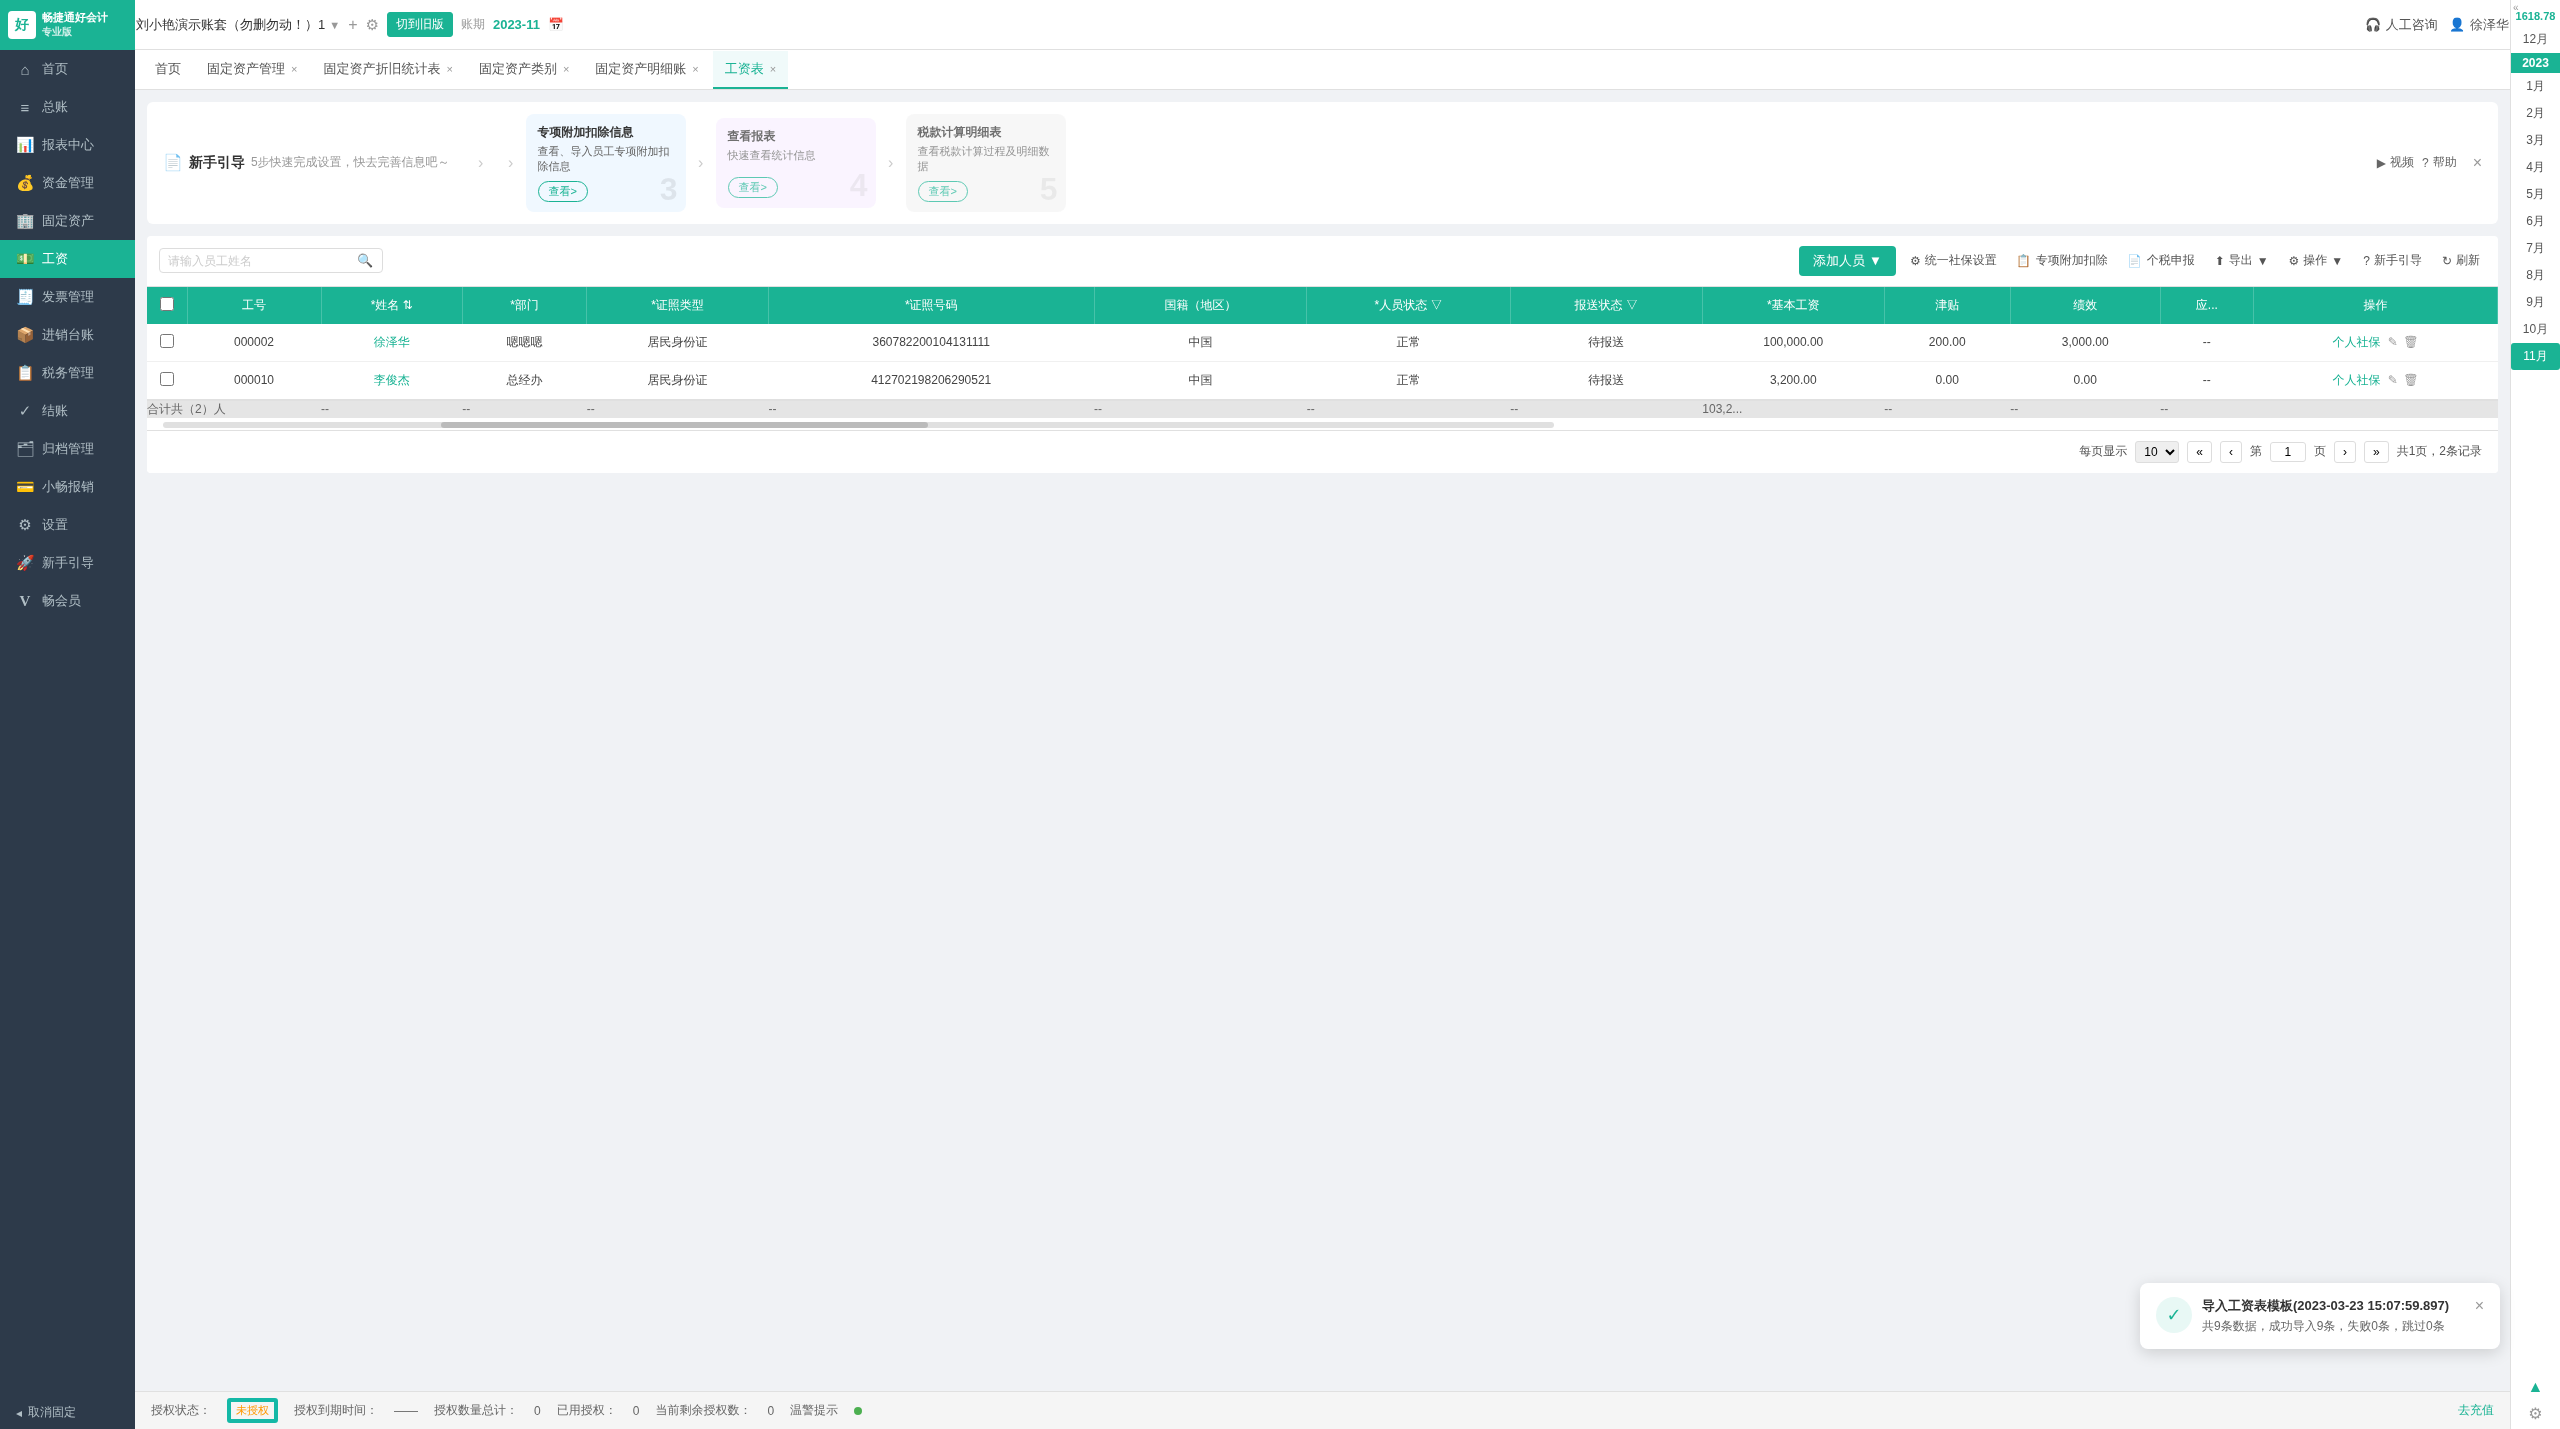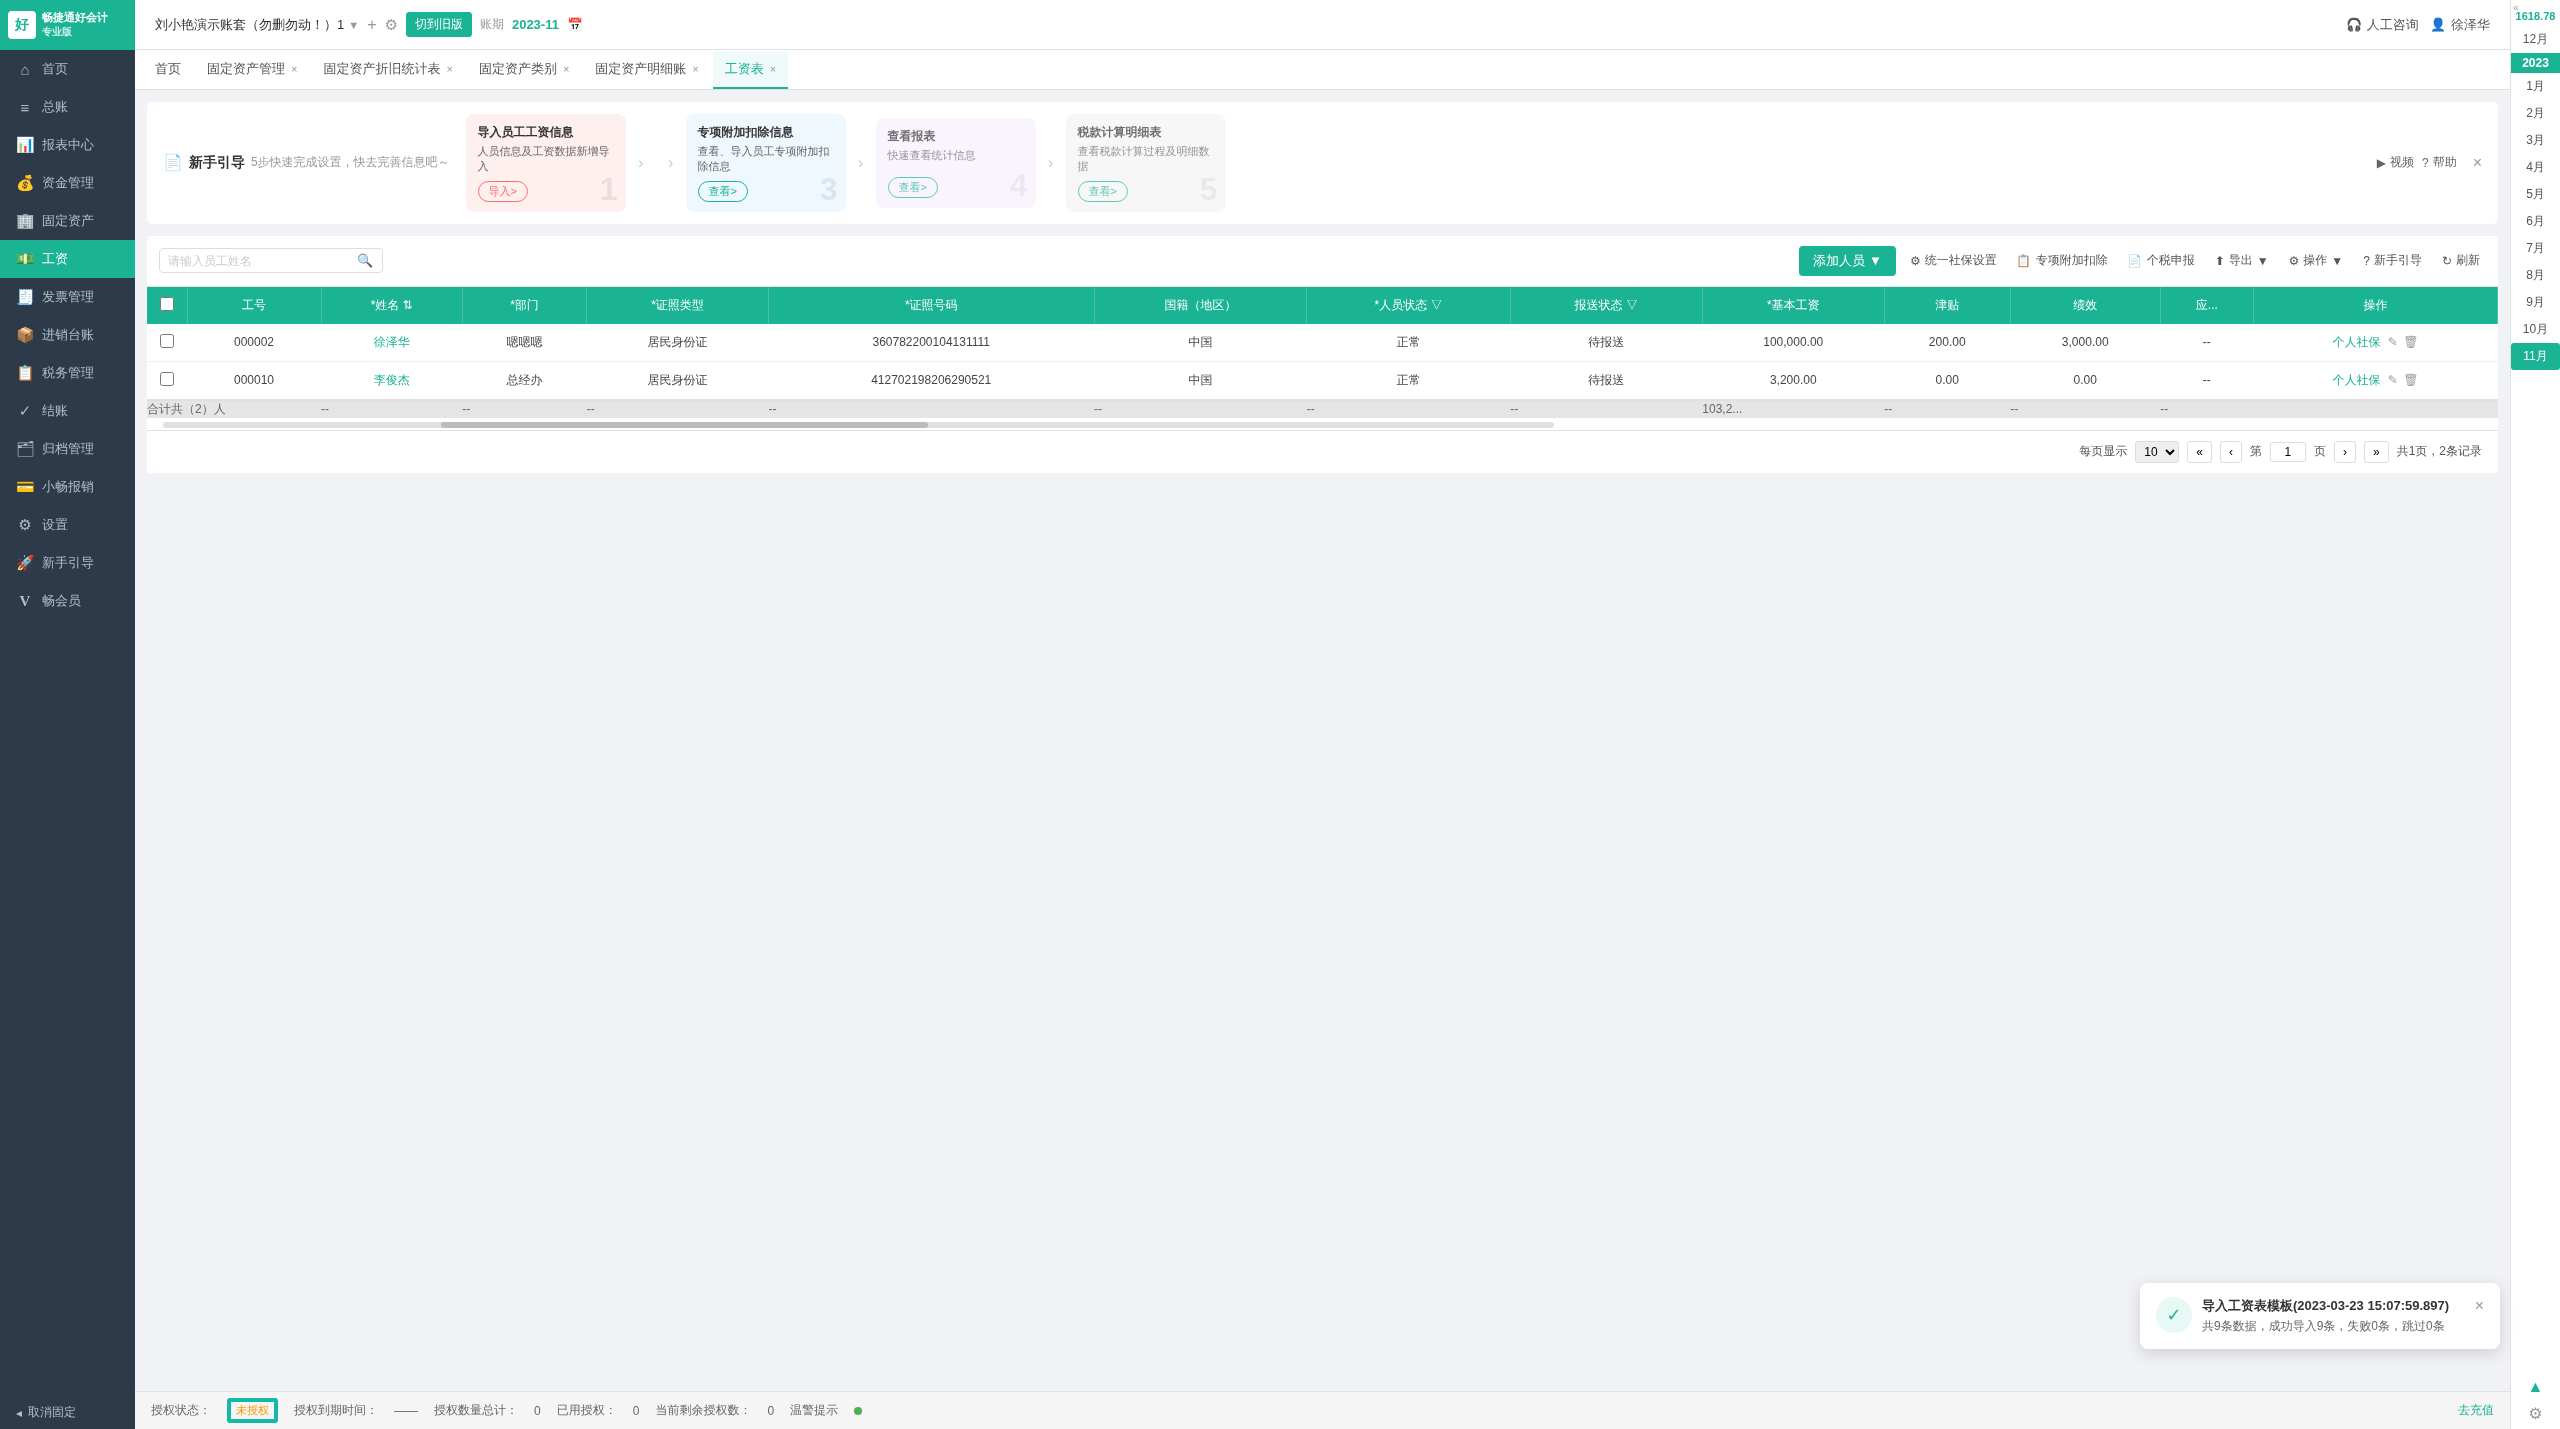--- a/index.html
+++ b/index.html
@@ -61,21 +61,21 @@
       flex-direction: column;
       overflow: hidden;
     }
 
     
     .topbar {
       background: #fff;
       height: 50px;
       display: flex;
       align-items: center;
-      padding: 0 20px;
+      padding: 0 1px;
       border-bottom: 1px solid #e0e0e0;
       gap: 8px;
       flex-shrink: 0;
     }
     .topbar-account {
       display: flex; align-items: center; gap: 4px;
       font-size: 13px; color: #333;
     }
     .topbar-account .dropdown-arrow { color: #999; font-size: 11px; }
     .topbar-btn {
@@ -552,30 +552,20 @@
 
     <div class="guide-card">
       <div style="display:flex;align-items:center;flex-shrink:0;gap:6px;">
         <span style="font-size:16px;">📄</span>
         <span style="font-size:14px;font-weight:bold;">新手引导</span>
         <span style="font-size:12px;color:#999;">5步快速完成设置，快去完善信息吧～</span>
       </div>
 
       <div class="guide-steps">
 
-        <div class="guide-step">
-          <div class="step-box step1">
-            <div>
-              <div class="step-title">导入员工工资信息</div>
-              <div class="step-desc">人员信息及工资数据新增导入</div>
-            </div>
-            <button class="step-btn btn-red">导入&gt;</button>
-            <span class="step-num">1</span>
-          </div>
-        </div>
         <div class="step-arrow">›</div>
 
         <div class="step-arrow">›</div>
 
         <div class="guide-step">
           <div class="step-box step3">
             <div>
               <div class="step-title">专项附加扣除信息</div>
               <div class="step-desc">查看、导入员工专项附加扣除信息</div>
             </div>

